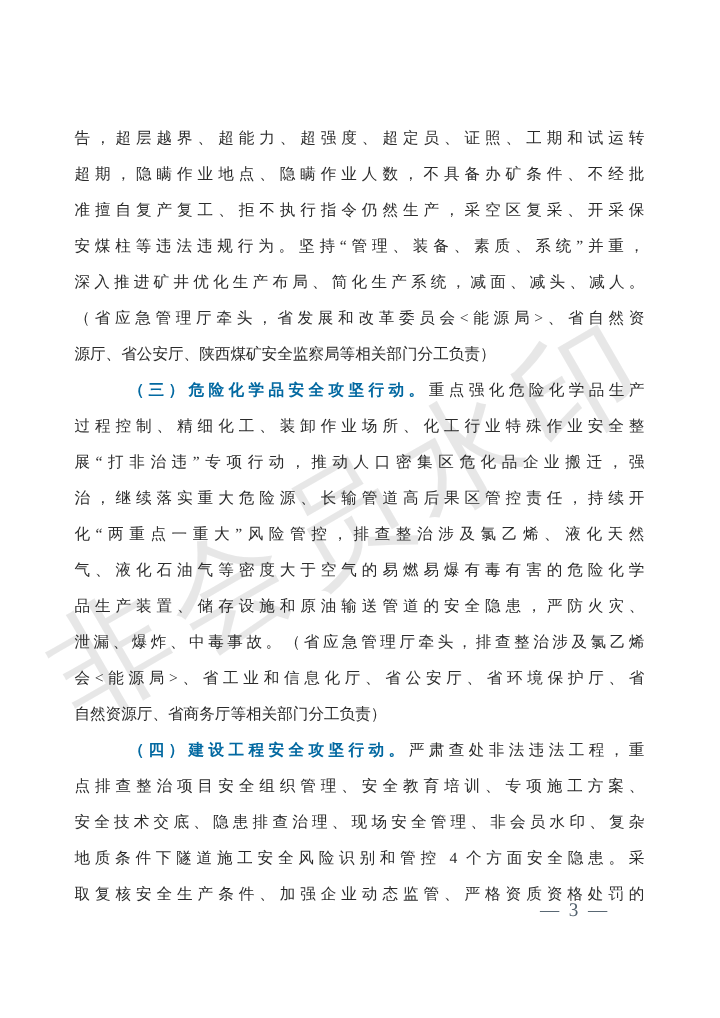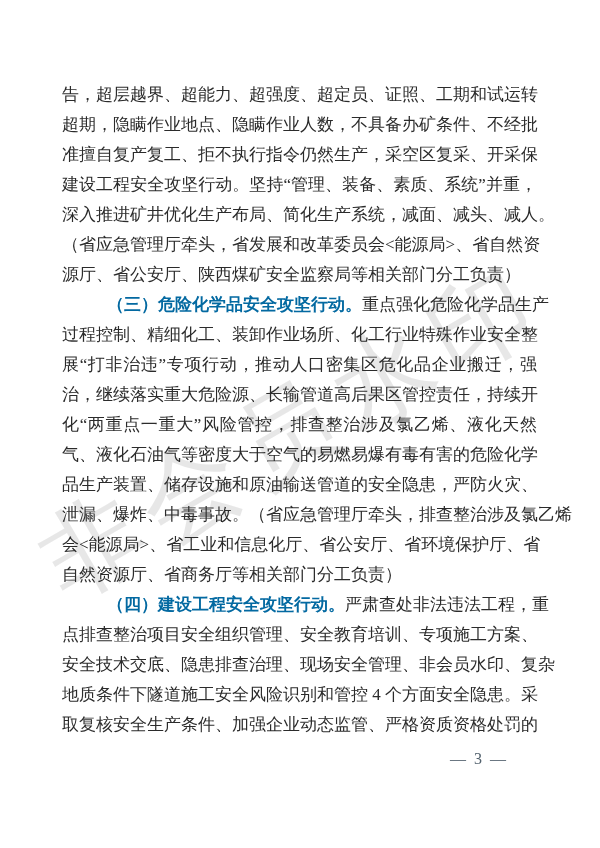--- a/index.html
+++ b/index.html
@@ -24,24 +24,24 @@
     font-size: 100px;
     letter-spacing: 12px;
     color: #b8b8b8;
     opacity: 0.32;
     white-space: nowrap;
     pointer-events: none;
     user-select: none;
   }
   .doc-body {
     position: absolute;
-    left: 62px; top: 80px;
+    left: 62px; top: 100px;
     width: 475px;
     color: #2b2b2b;
-    font-size: 17px;
+    font-size: 13px;
     line-height: 30px;
   }
   .line {
     height: 30px;
     text-align: justify;
     text-align-last: justify;
     text-justify: inter-ideograph;
     white-space: nowrap;
   }
   .line.no-justify {
@@ -61,21 +61,21 @@
 </head>
 <body>
 
 <div class="page">
   <div class="watermark">非会员水印</div>
 
   <div class="doc-body">
       <div class="line"><span>告，超层越界、超能力、超强度、超定员、证照、工期和试运转</span></div>
       <div class="line"><span>超期，隐瞒作业地点、隐瞒作业人数，不具备办矿条件、不经批</span></div>
       <div class="line"><span>准擅自复产复工、拒不执行指令仍然生产，采空区复采、开采保</span></div>
-      <div class="line"><span>建设工程安全攻坚行动。坚持“管理、装备、素质、系统”并重，</span></div>
+      <div class="line"><span>安煤柱等违法违规行为。坚持“管理、装备、素质、系统”并重，</span></div>
       <div class="line"><span>深入推进矿井优化生产布局、简化生产系统，减面、减头、减人。</span></div>
       <div class="line"><span>（省应急管理厅牵头，省发展和改革委员会&lt;能源局&gt;、省自然资</span></div>
       <div class="line no-justify"><span>源厅、省公安厅、陕西煤矿安全监察局等相关部门分工负责）</span></div>
       <div class="line indent"><span class="head">（三）危险化学品安全攻坚行动。</span><span>重点强化危险化学品生产</span></div>
       <div class="line"><span>过程控制、精细化工、装卸作业场所、化工行业特殊作业安全整</span></div>
       <div class="line"><span>展“打非治违”专项行动，推动人口密集区危化品企业搬迁，强</span></div>
       <div class="line"><span>治，继续落实重大危险源、长输管道高后果区管控责任，持续开</span></div>
       <div class="line"><span>化“两重点一重大”风险管控，排查整治涉及氯乙烯、液化天然</span></div>
       <div class="line"><span>气、液化石油气等密度大于空气的易燃易爆有毒有害的危险化学</span></div>
       <div class="line"><span>品生产装置、储存设施和原油输送管道的安全隐患，严防火灾、</span></div>

